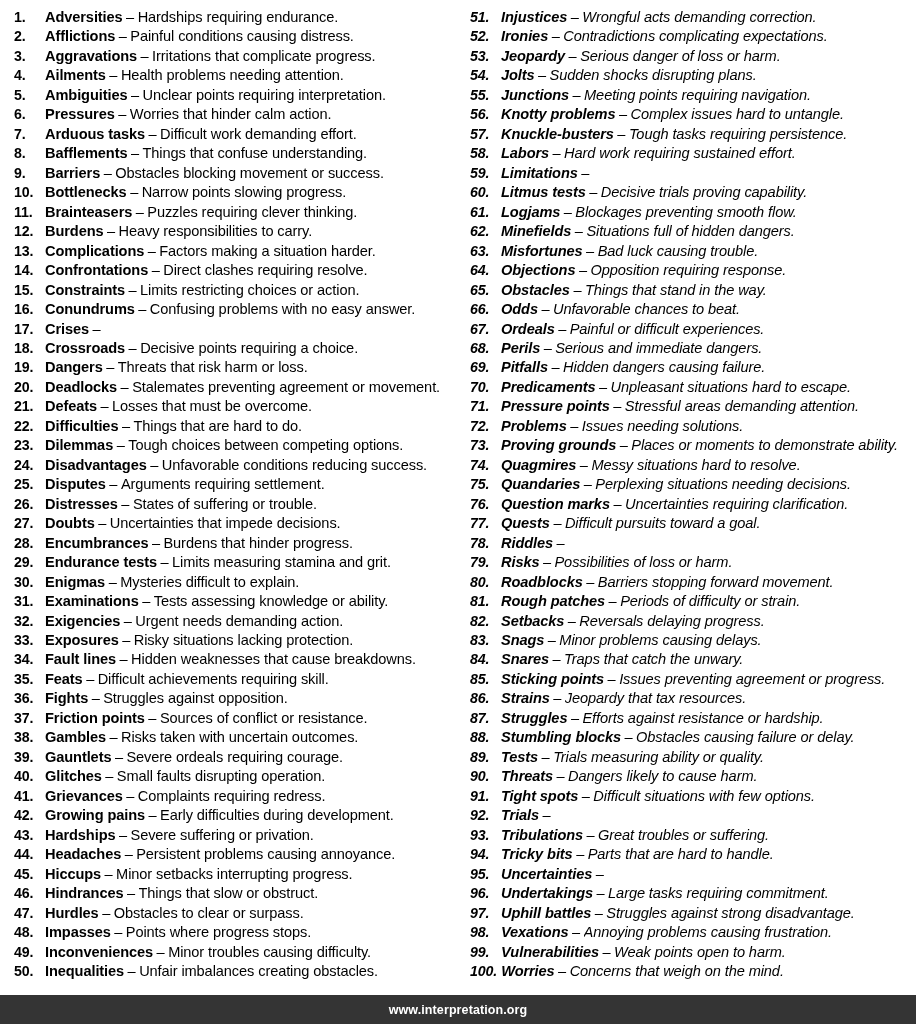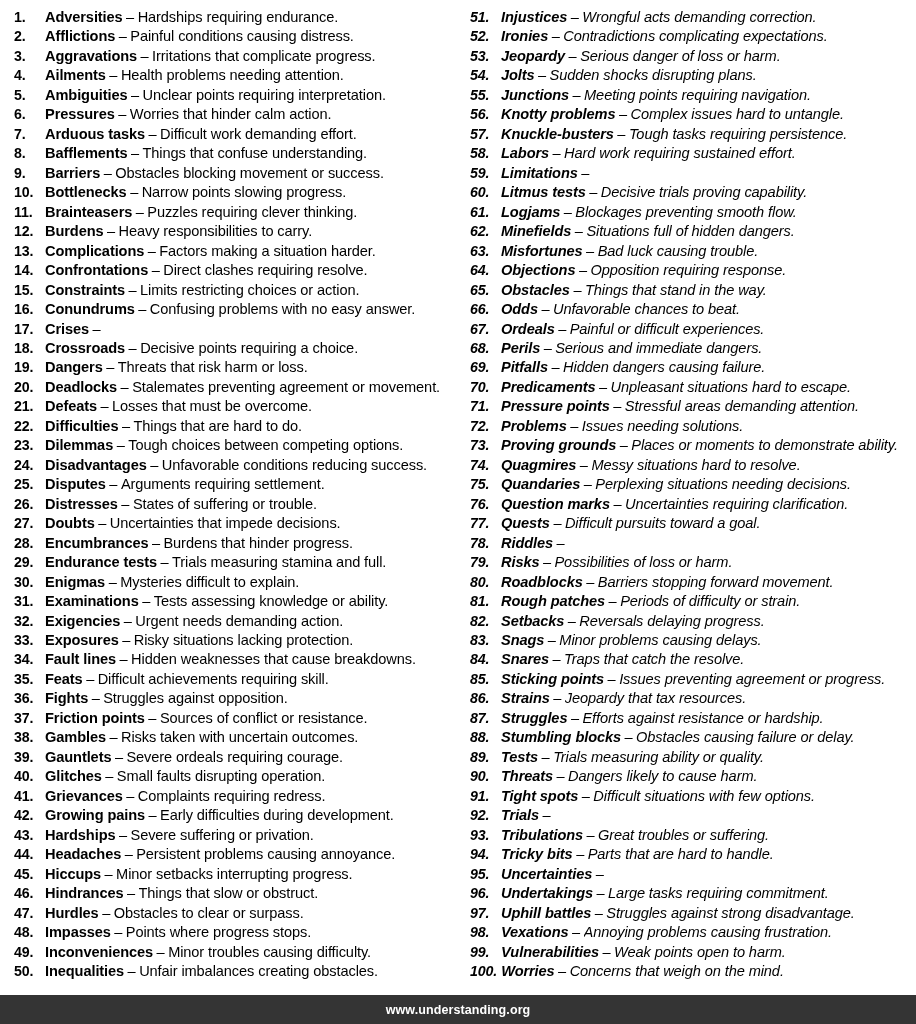--- a/index.html
+++ b/index.html
@@ -272,21 +272,21 @@
         <div class="entry">
           <span class="num">28.</span>
           <span class="term">Encumbrances</span>
           <span class="dash">–</span>
           <span class="def">Burdens that hinder progress.</span>
         </div>
         <div class="entry">
           <span class="num">29.</span>
           <span class="term">Endurance tests</span>
           <span class="dash">–</span>
-          <span class="def">Trials measuring stamina and full.</span>
+          <span class="def">Limits measuring stamina and grit.</span>
         </div>
         <div class="entry">
           <span class="num">30.</span>
           <span class="term">Enigmas</span>
           <span class="dash">–</span>
           <span class="def">Mysteries difficult to explain.</span>
         </div>
         <div class="entry">
           <span class="num">31.</span>
           <span class="term">Examinations</span>
@@ -602,21 +602,21 @@
         <div class="entry">
           <span class="num">83.</span>
           <span class="term">Snags</span>
           <span class="dash">–</span>
           <span class="def">Minor problems causing delays.</span>
         </div>
         <div class="entry">
           <span class="num">84.</span>
           <span class="term">Snares</span>
           <span class="dash">–</span>
-          <span class="def">Traps that catch the resolve.</span>
+          <span class="def">Traps that catch the unwary.</span>
         </div>
         <div class="entry">
           <span class="num">85.</span>
           <span class="term">Sticking points</span>
           <span class="dash">–</span>
           <span class="def">Issues preventing agreement or progress.</span>
         </div>
         <div class="entry">
           <span class="num">86.</span>
           <span class="term">Strains</span>
@@ -702,16 +702,16 @@
         <div class="entry">
           <span class="num num-wide">100.</span>
           <span class="term">Worries</span>
           <span class="dash">–</span>
           <span class="def">Concerns that weigh on the mind.</span>
         </div>
       </div>
   </div>
 
   <div class="footer" style="background: rgb(52, 52, 52);">
-    <span class="footer-text" style="color: rgb(255, 255, 255);">www.understanding.org</span>
+    <span class="footer-text" style="color: rgb(255, 255, 255);">www.interpretation.org</span>
   </div>
 
 </div>
 
 </body></html>

